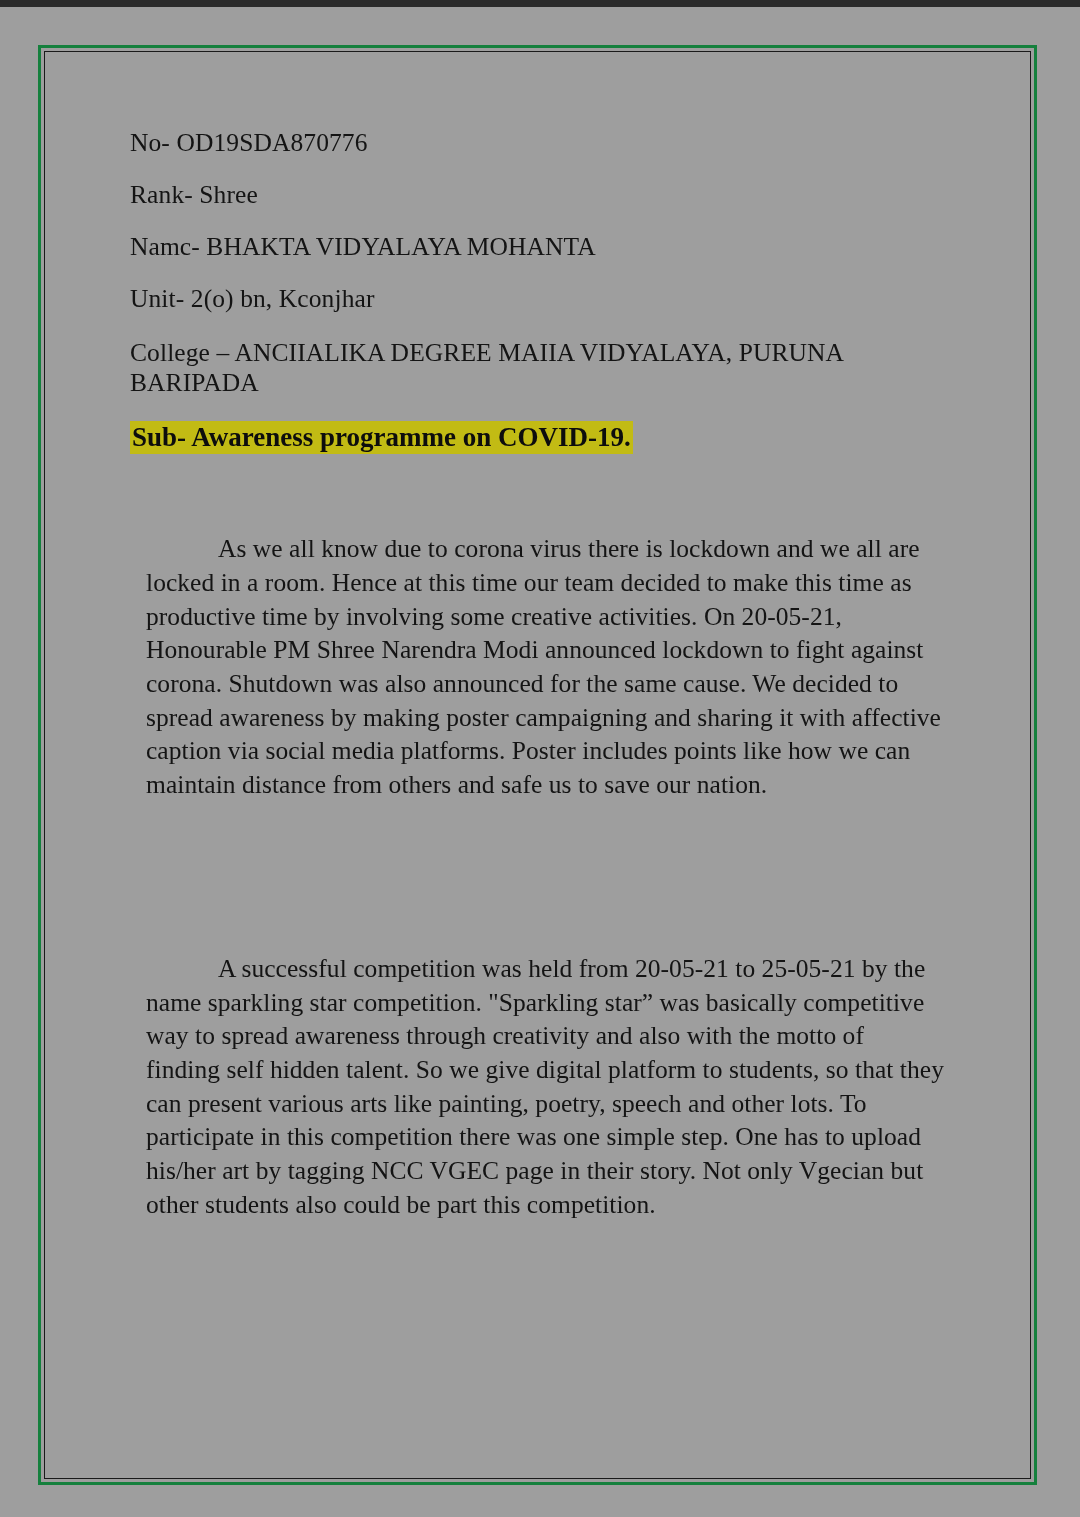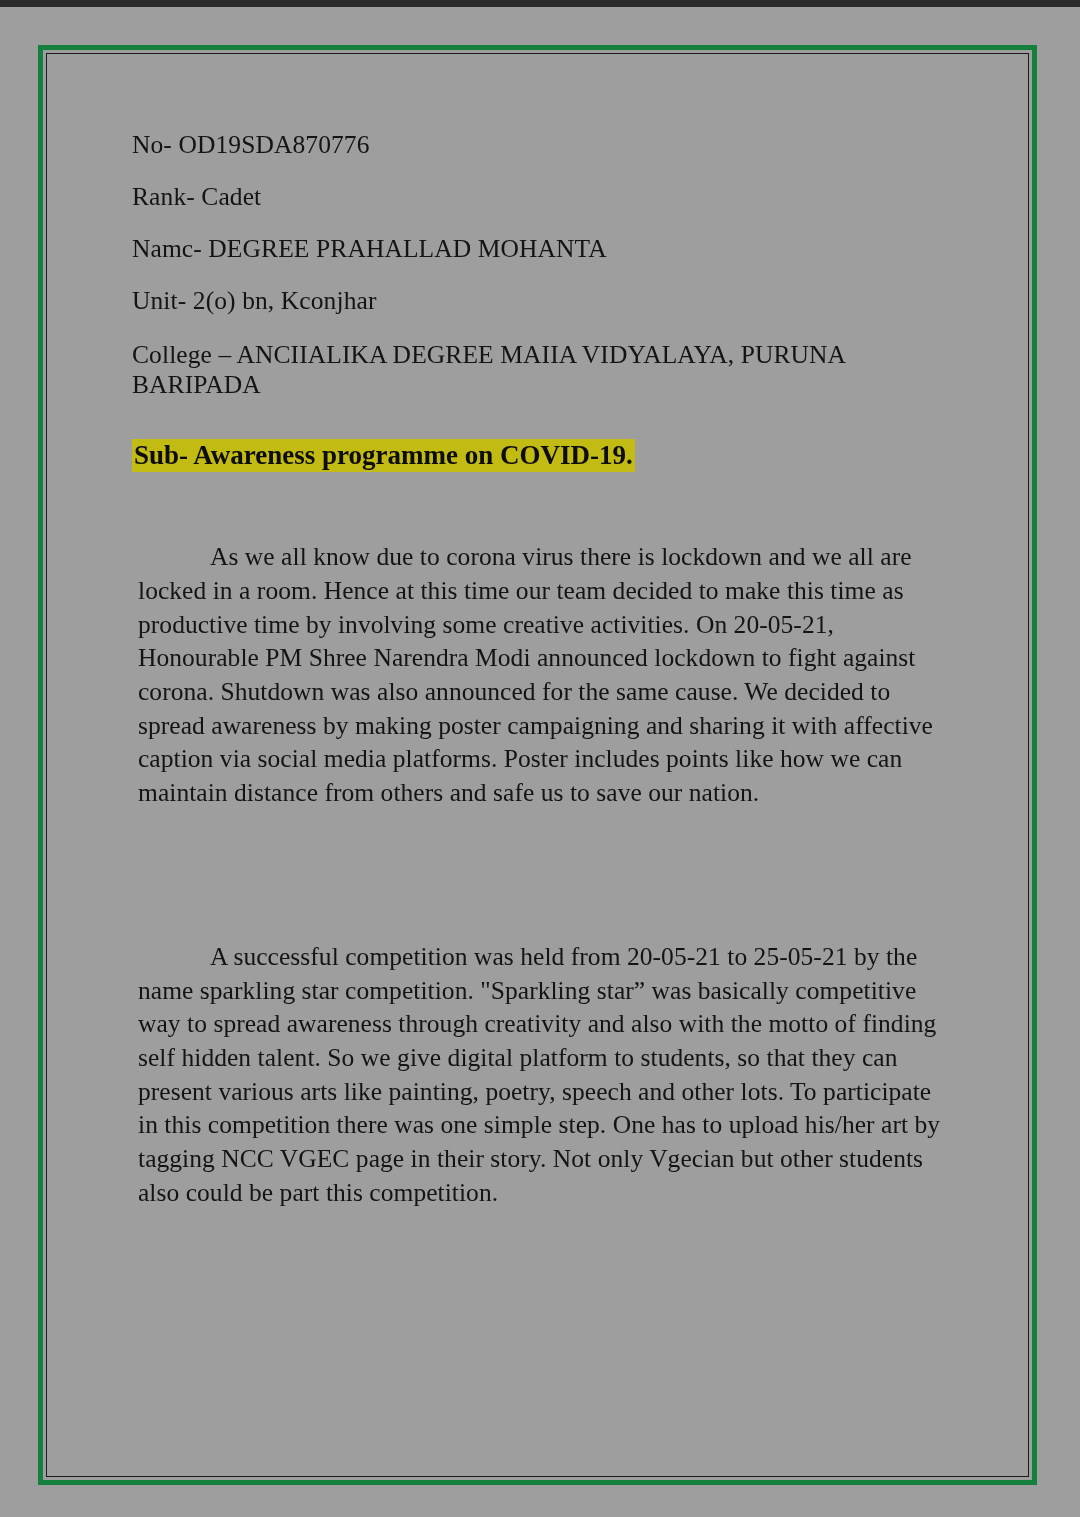--- a/index.html
+++ b/index.html
@@ -27,21 +27,21 @@
   }
 
   
   .page-frame {
     position: absolute;
     left: 38px;
     top: 45px;
     width: 999px;
     height: 1440px;
     box-sizing: border-box;
-    border: 5px solid #15803d;
+    border: 3px solid #15803d;
     background: #9e9e9e;
   }
   .page-frame-inner {
     position: absolute;
     left: 3px;
     top: 3px;
     right: 3px;
     bottom: 3px;
     box-sizing: border-box;
     border: 1px solid #1a1a1a;
@@ -58,21 +58,21 @@
 
   .meta-line {
     font-size: 25.5px;
     line-height: 1.0;
     margin: 0 0 26.5px 0;
     letter-spacing: 0.1px;
     white-space: pre-wrap;
   }
   .meta-line.wrap {
     line-height: 1.18;
-    margin-bottom: 38px;
+    margin-bottom: 22px;
     white-space: normal;
   }
 
   .subject-line {
     display: inline;
     font-size: 27px;
     font-weight: bold;
     line-height: 1.26;
     background: #c2bb14;
     color: #0d0d0d;
@@ -80,21 +80,21 @@
     -webkit-box-decoration-break: clone;
     padding: 1px 2px 2px 2px;
   }
   .subject-wrap {
     margin: 0 0 0 0;
   }
 
   .body-para {
     font-size: 25.5px;
     line-height: 1.322;
-    margin: 6px;
+    margin: 16px;
     text-align: left;
     text-indent: 72px;
     color: #141414;
     letter-spacing: 0.05px;
   }
 
   .gap-after-subject { height: 62px; }
   .gap-between-paras { height: 118px; }
 </style>
 </head>
@@ -102,23 +102,23 @@
 
 <div class="top-band"></div>
 
 <div class="page-frame">
   <div class="page-frame-inner"></div>
 
   <div class="content">
 
     <p class="meta-line">No- OD19SDA870776</p>
 
-    <p class="meta-line">Rank- Cadet</p>
+    <p class="meta-line">Rank- Shree</p>
 
-    <p class="meta-line">Namc- DEGREE PRAHALLAD MOHANTA</p>
+    <p class="meta-line">Namc- BHAKTA VIDYALAYA MOHANTA</p>
 
     <p class="meta-line">Unit- 2(o) bn, Kconjhar</p>
 
 
     <p class="meta-line wrap">College – ANCIIALIKA DEGREE MAIIA VIDYALAYA, PURUNA BARIPADA</p>
 
     <div class="subject-wrap">
       <span class="subject-line">Sub- Awareness programme on COVID-19.</span>
     </div>
 

